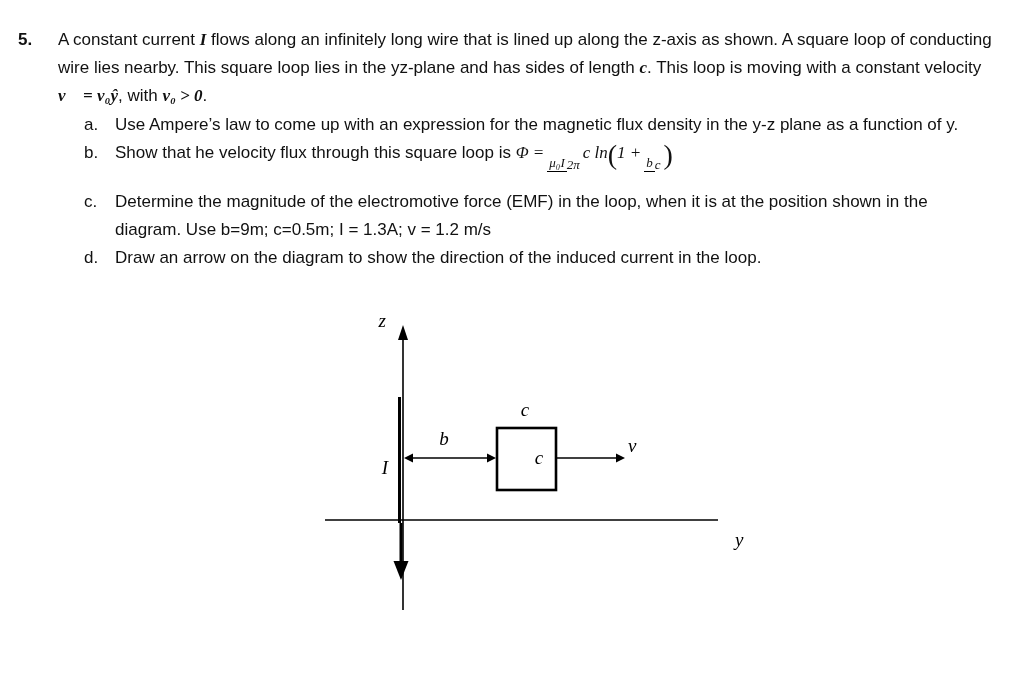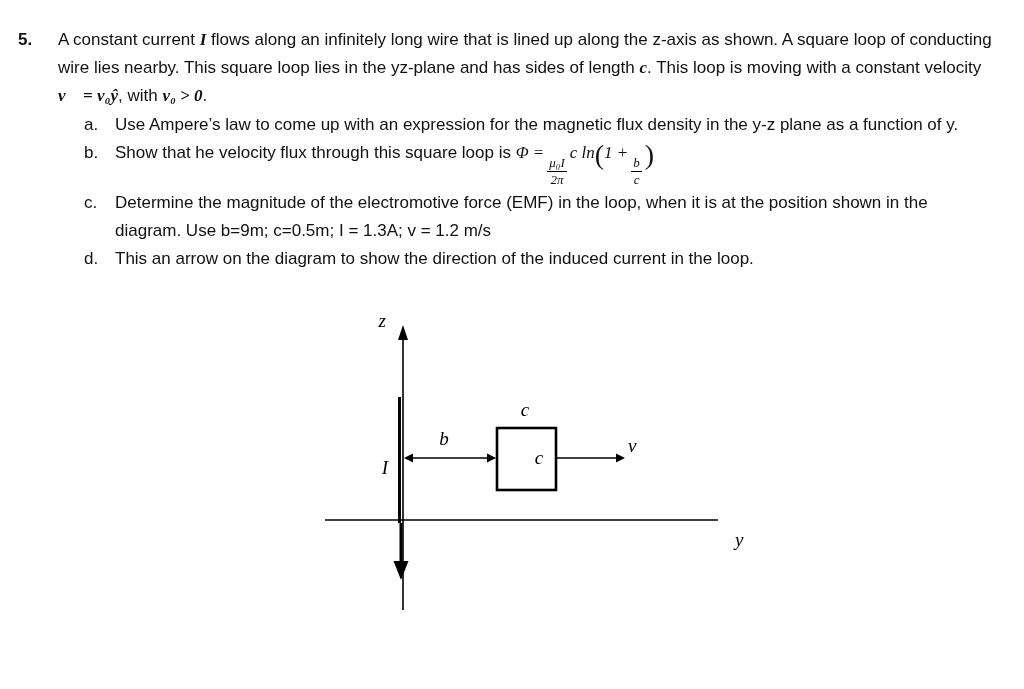--- a/index.html
+++ b/index.html
@@ -16,22 +16,22 @@
   .intro{display:flex;}
   .pnum{width:32px;font-weight:bold;flex:0 0 32px;}
   .ptext{flex:1;margin-left:8px;}
   .bi{font-weight:bold;font-style:italic;font-family:"Liberation Serif",serif;}
   .list{margin-left:66px;margin-top:1px;}
   .item{display:flex;margin-top:0px;}
   .letter{width:31px;flex:0 0 31px;}
   .itext{flex:1;max-width:878px;}
   .math{font-family:"Liberation Serif",serif;font-style:italic;white-space:nowrap;}
   .frac{
-    display:inline-flex;flex-direction:column;align-items:center;
-    vertical-align:-9px;line-height:1;font-size:13px;margin:3px 3px;
+    display:inline-flex;flex-direction:row;align-items:center;
+    vertical-align:-9px;line-height:1;font-size:13px;margin:16px 3px;
   }
   .frac .fn{border-bottom:1px solid #000;padding:0 2px 1.5px;}
   .frac .fd{padding-top:1.5px;}
   .bigp{font-size:28px;font-weight:400;vertical-align:-6px;line-height:0;font-family:"Liberation Serif",serif;font-style:normal;}
   .diagram{position:absolute;left:318px;top:308px;}
   svg text{font-family:"Liberation Serif",serif;font-style:italic;font-size:19px;fill:#000;}
 </style>
 </head>
 <body>
 
@@ -58,21 +58,21 @@
             </span><span class="bigp">)</span></span></span>
     </div>
 
     <div class="item">
       <span class="letter">c.</span>
       <span class="itext">Determine the magnitude of the electromotive force (EMF) in the loop, when it is at the position shown in the diagram. Use b=9m; c=0.5m; I = 1.3A; v = 1.2 m/s</span>
     </div>
 
     <div class="item">
       <span class="letter">d.</span>
-      <span class="itext">This an arrow on the diagram to show the direction of the induced current in the loop.</span>
+      <span class="itext">Draw an arrow on the diagram to show the direction of the induced current in the loop.</span>
     </div>
   </div>
 </div>
 
 <div class="diagram">
   <svg width="432" height="312" viewBox="318 308 432 312" xmlns="http://www.w3.org/2000/svg">
 
     <line x1="325" y1="520" x2="718" y2="520" stroke="#000" stroke-width="1.6"></line>
 
     <line x1="403" y1="331" x2="403" y2="610" stroke="#000" stroke-width="1.6"></line>

